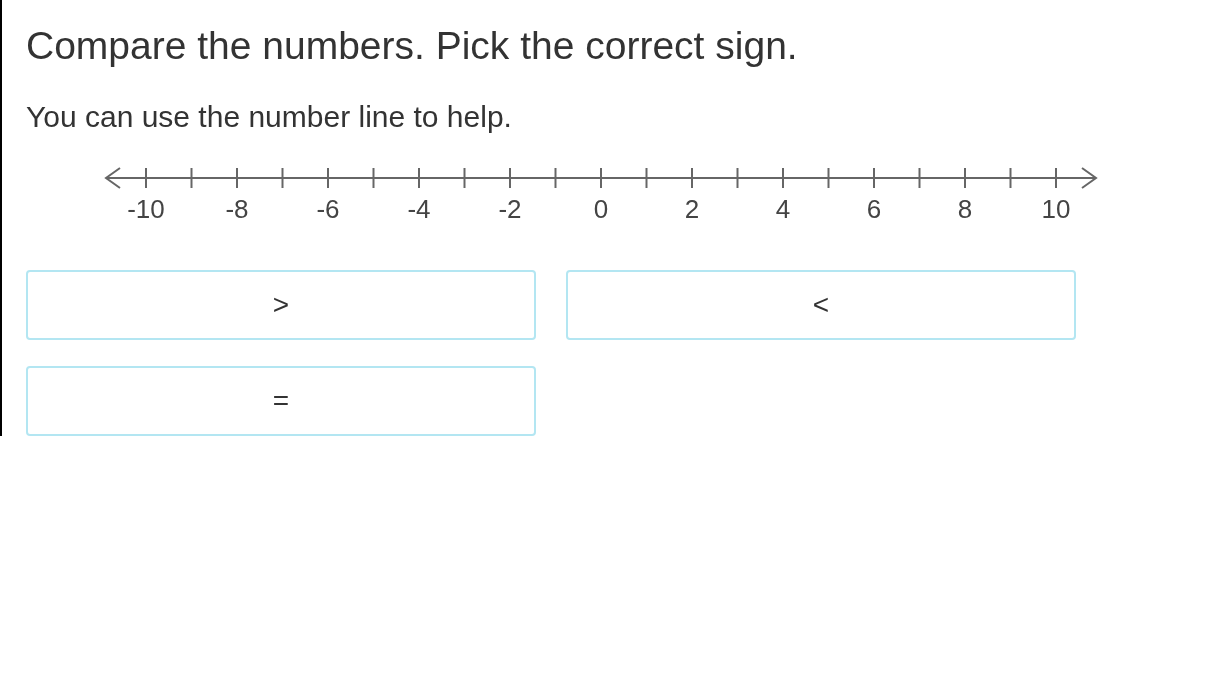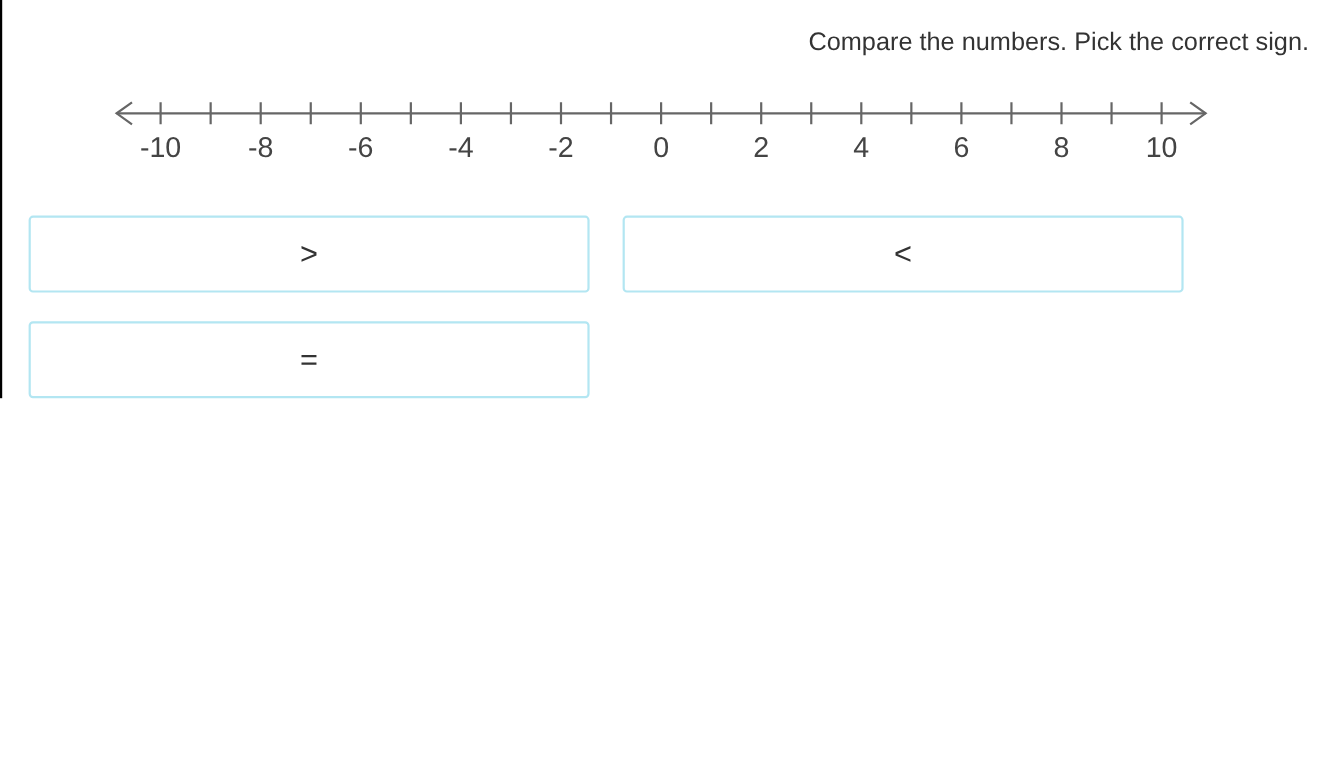--- a/index.html
+++ b/index.html
@@ -11,23 +11,22 @@
     font-family: Verdana, Geneva, sans-serif;
     color: #333333;
     overflow: hidden;
   }
   .page {
     padding: 24px 24px 0 24px;
     box-sizing: border-box;
     border-left: 2px solid #000;
   }
   .instruction {
-    font-size: 23px;
+    font-size: 39px;
     margin: 0 0 32px 0;
-    text-align: right;
   }
   .expression {
     font-size: 30px;
     margin: 0 0 36px 40px;
   }
   .q-chip {
     display: inline-flex;
     align-items: center;
     justify-content: center;
     width: 28px;
@@ -81,20 +80,21 @@
   }
 </style>
 </head>
 <body>
 
 <div class="page">
 
   <p class="instruction">Compare the numbers. Pick the correct sign.</p>
 
 
+  <p class="hint">You can use the number line to help.</p>
 
   <div class="numline-wrap">
     <svg viewBox="0 0 1010 70" width="1010" height="70">
 
       <line x1="10" y1="20" x2="1000" y2="20" class="nl-stroke"></line>
 
       <polyline points="24,10 10,20 24,30" class="nl-stroke"></polyline>
 
       <polyline points="986,10 1000,20 986,30" class="nl-stroke"></polyline>
 

